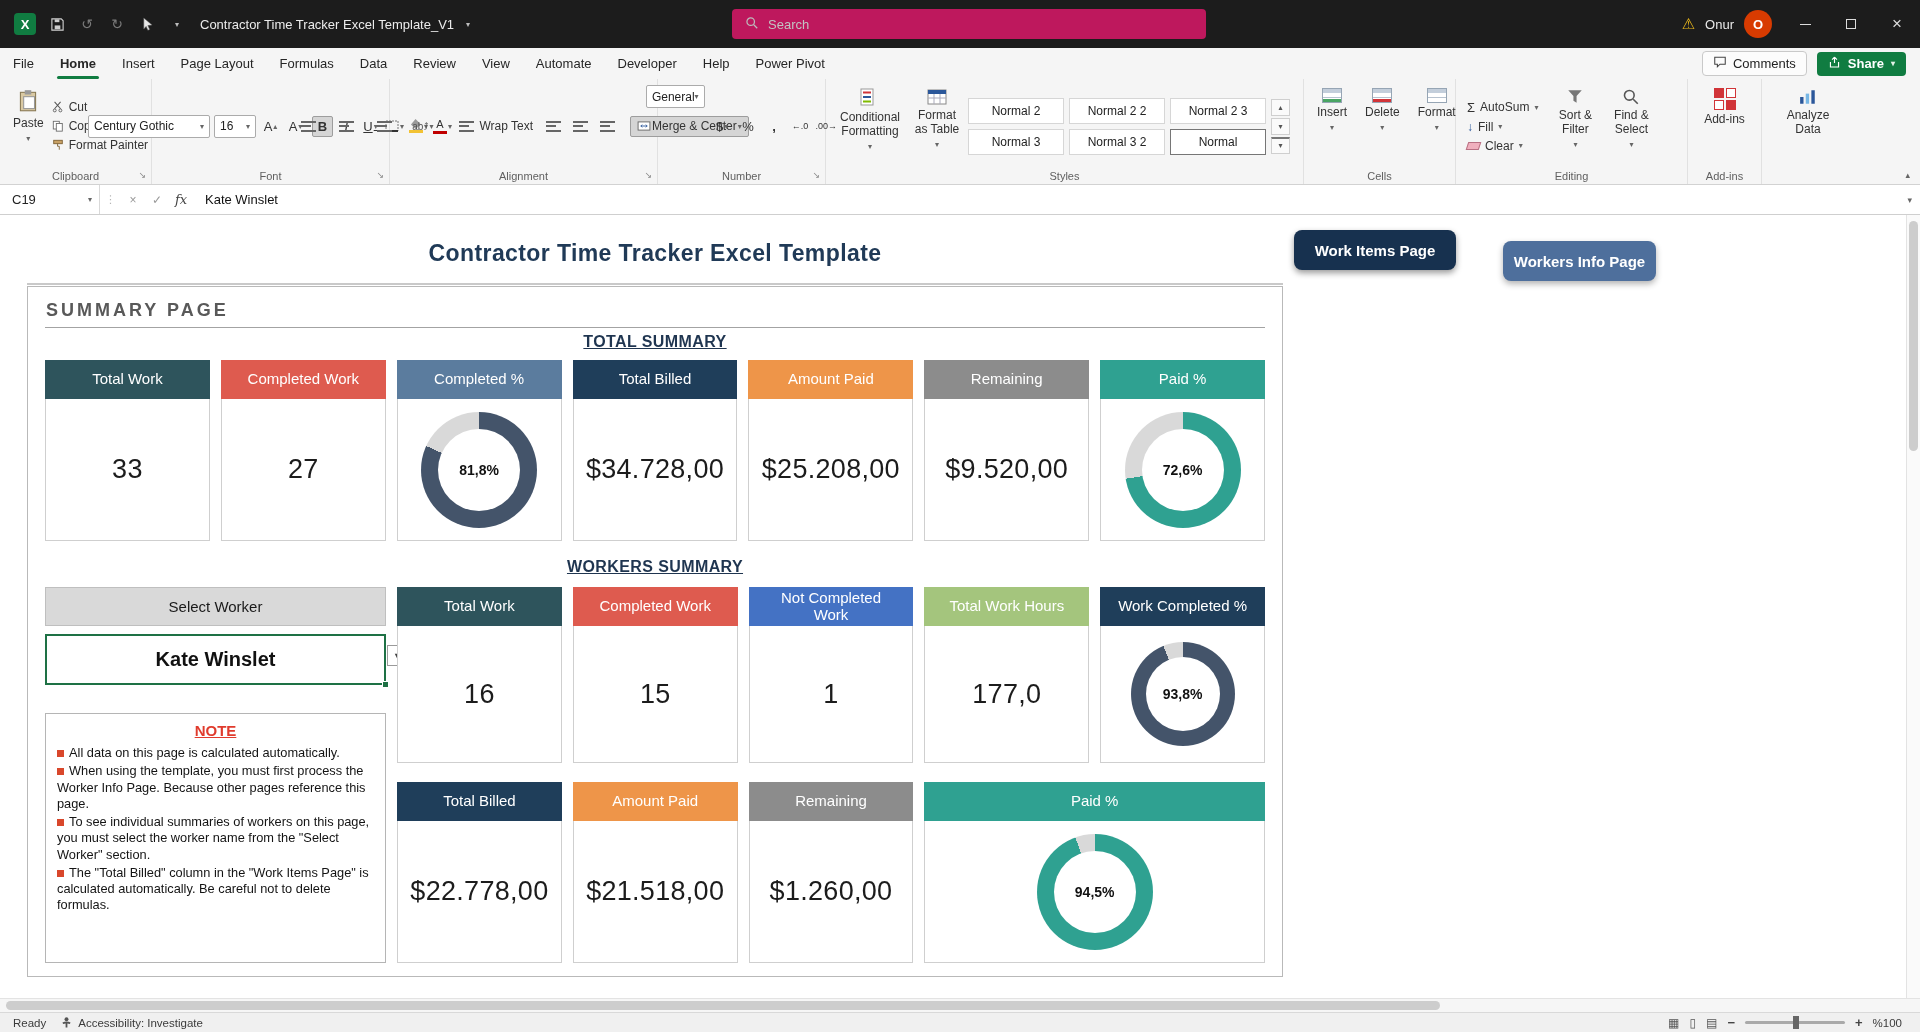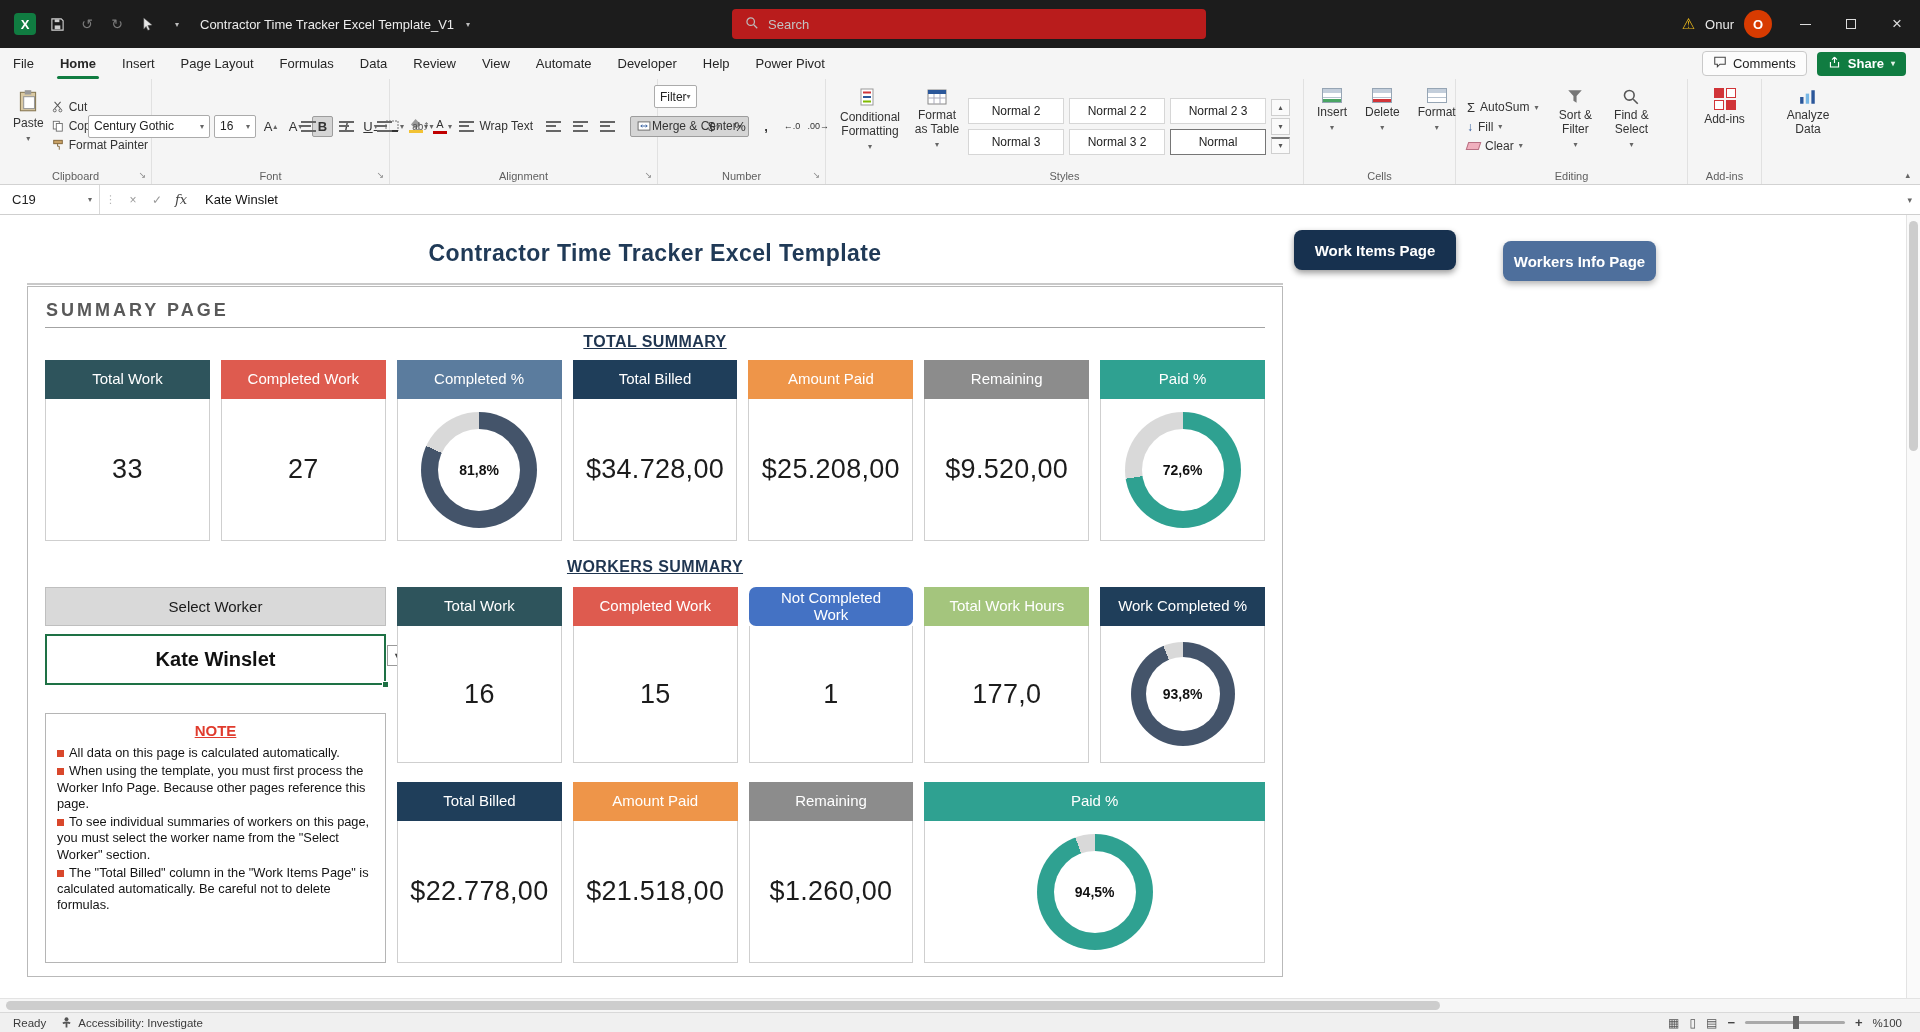--- a/index.html
+++ b/index.html
@@ -7,21 +7,21 @@
     font-family:"Liberation Sans",sans-serif;-webkit-font-smoothing:antialiased;}
 
   
   .titlebar{height:48px;background:#1c1c1c;display:flex;align-items:center;position:relative;color:#e4e4e4;}
   .tb-left{display:flex;align-items:center;gap:12px;padding-left:14px;}
   .xlogo{width:22px;height:22px;background:#107c41;border-radius:4px;color:#fff;font-weight:bold;font-size:13px;display:flex;align-items:center;justify-content:center;}
   .tb-ic{width:18px;height:18px;display:flex;align-items:center;justify-content:center;color:#bdbdbd;font-size:14px;}
   .tb-ic.dim{color:#7a7a7a;}
   .tb-title{display:flex;align-items:center;gap:12px;font-size:13px;color:#ececec;margin-left:14px;}
   .tb-chev{font-size:8px;color:#bdbdbd;}
-  .tb-search{position:absolute;left:732px;top:9px;width:474px;height:30px;background:#b91c1c;border-radius:4px;display:flex;align-items:center;gap:9px;padding-left:13px;color:#c3c3c3;font-size:13px;}
+  .tb-search{position:absolute;left:732px;top:9px;width:474px;height:30px;background:#be185d;border-radius:4px;display:flex;align-items:center;gap:9px;padding-left:13px;color:#c3c3c3;font-size:13px;}
   .tb-right{margin-left:auto;display:flex;align-items:center;}
   .warn{color:#e9b71c;font-size:15px;margin-right:10px;}
   .uname{font-size:13px;color:#eaeaea;margin-right:10px;}
   .avatar{width:28px;height:28px;border-radius:50%;background:#d83b01;color:#fff;font-weight:bold;font-size:13px;display:flex;align-items:center;justify-content:center;margin-right:10px;}
   .winbtn{width:46px;height:48px;display:flex;align-items:center;justify-content:center;color:#dcdcdc;}
   .w-min{width:11px;border-top:1px solid #dcdcdc;display:block;}
   .w-max{width:10px;height:10px;border:1px solid #dcdcdc;display:block;}
   .w-close{font-size:17px;}
 
   
@@ -354,21 +354,21 @@
         </div>
       </div>
     </div>
     <span class="launcher">↘</span>
     <div class="rg-label">Alignment</div>
   </div>
 
   <div class="rg" style="width:168px;">
     <div class="vstack" style="gap:7px;width:100%;">
       <div class="selbox" style="width:146px;">
-        <span>Filter</span>
+        <span>General</span>
         <span class="chev">▾</span>
       </div>
       <div style="display:flex;gap:5px;align-items:center;">
         <div class="mini">
             <span>$</span>
             <span class="chev">▾</span>
           </div>
         <div class="mini">
             <span>%</span>
           </div>
@@ -646,21 +646,21 @@
         </div>
         <div class="card">
           <div class="card-h" style="background: rgb(222, 91, 79);">
               <span>Completed Work</span>
             </div>
           <div class="card-b">
               <span class="card-v">15</span>
             </div>
         </div>
         <div class="card">
-          <div class="card-h" style="background: rgb(68, 114, 196); border-radius: 7px;">
+          <div class="card-h" style="background: rgb(68, 114, 196);">
               <span>Not Completed Work</span>
             </div>
           <div class="card-b">
               <span class="card-v">1</span>
             </div>
         </div>
         <div class="card">
           <div class="card-h" style="background: rgb(164, 197, 125);">
               <span>Total Work Hours</span>
             </div>

